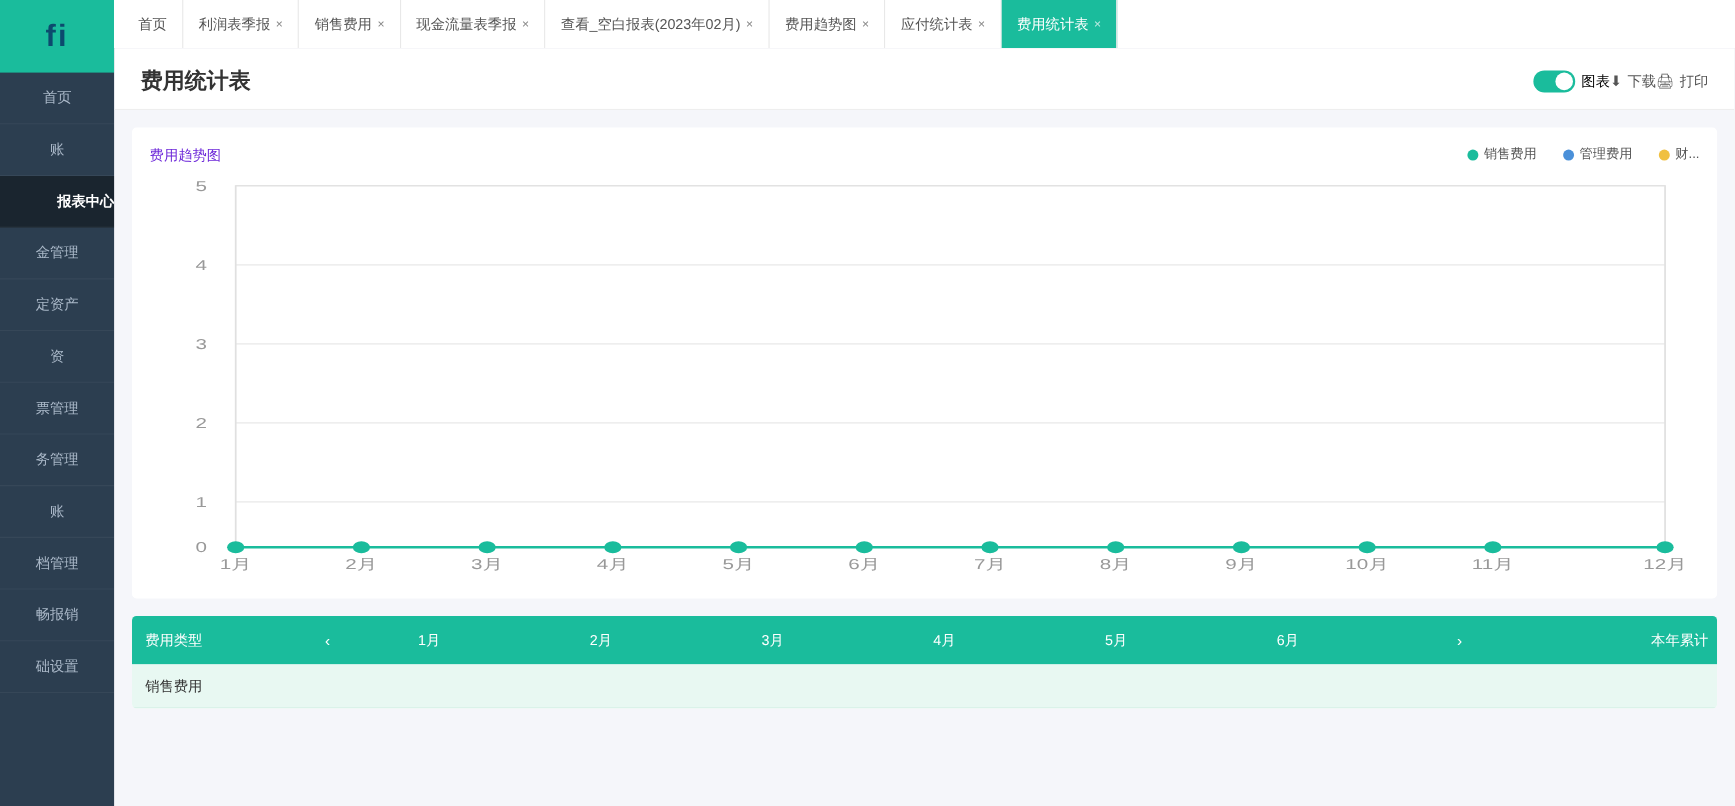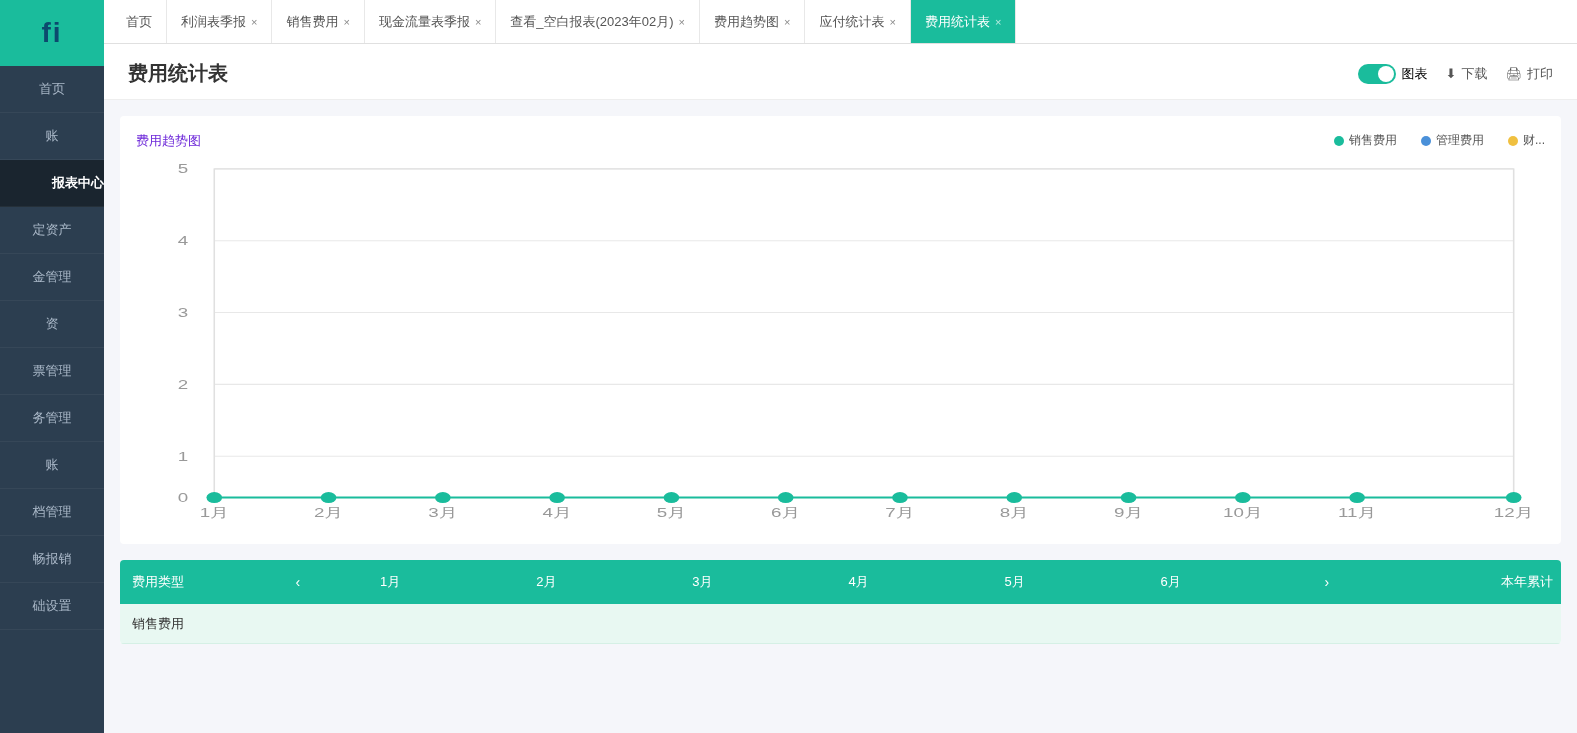--- a/index.html
+++ b/index.html
@@ -104,21 +104,20 @@
       border-bottom: 1px solid #eee;
     }
     .page-title {
       font-size: 20px;
       font-weight: bold;
       color: #333;
     }
     .header-actions {
       display: flex;
       align-items: center;
-      gap: 18px;
     }
     .toggle-wrap {
       display: flex;
       align-items: center;
       gap: 6px;
     }
     .toggle {
       width: 38px;
       height: 20px;
       background: #1abc9c;
@@ -248,22 +247,22 @@
 </head>
 <body>
 
 <div id="sidebar">
   <div class="logo-area">
     <span>fi</span>
   </div>
   <div class="nav-item">首页</div>
   <div class="nav-item">账</div>
   <div class="nav-item active">报表中心</div>
+  <div class="nav-item">金管理</div>
   <div class="nav-item">定资产</div>
-  <div class="nav-item">金管理</div>
   <div class="nav-item">资</div>
   <div class="nav-item">票管理</div>
   <div class="nav-item">务管理</div>
   <div class="nav-item">账</div>
   <div class="nav-item">档管理</div>
   <div class="nav-item">畅报销</div>
   <div class="nav-item">础设置</div>
 </div>
 
 <div id="main">

